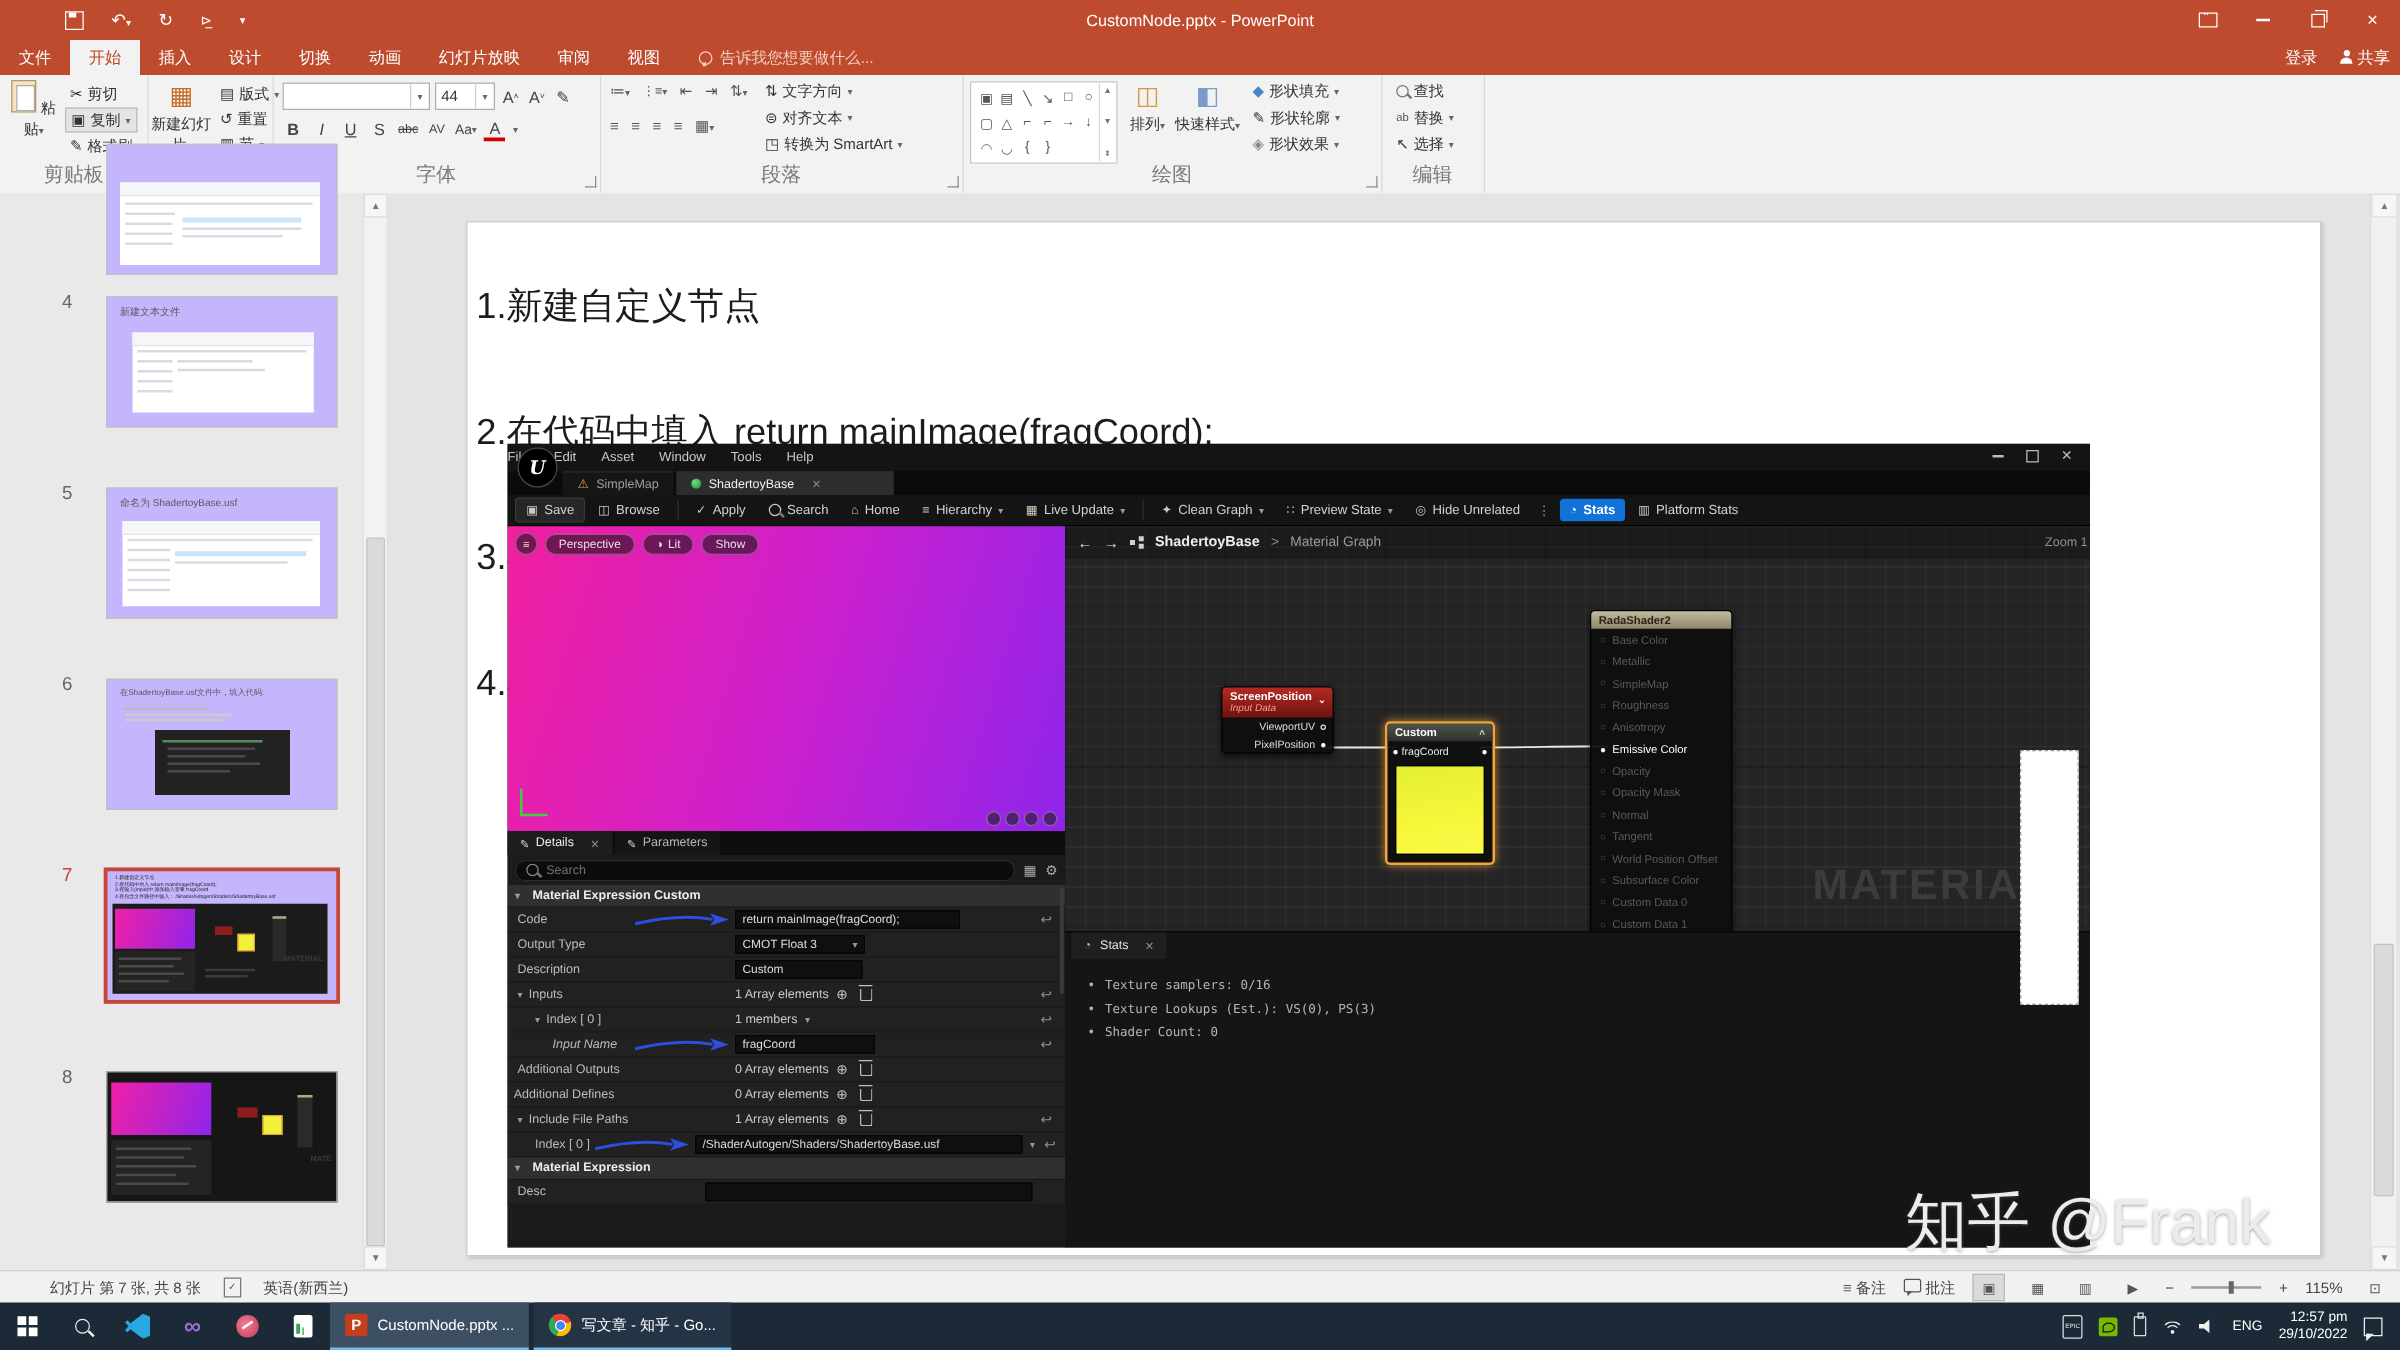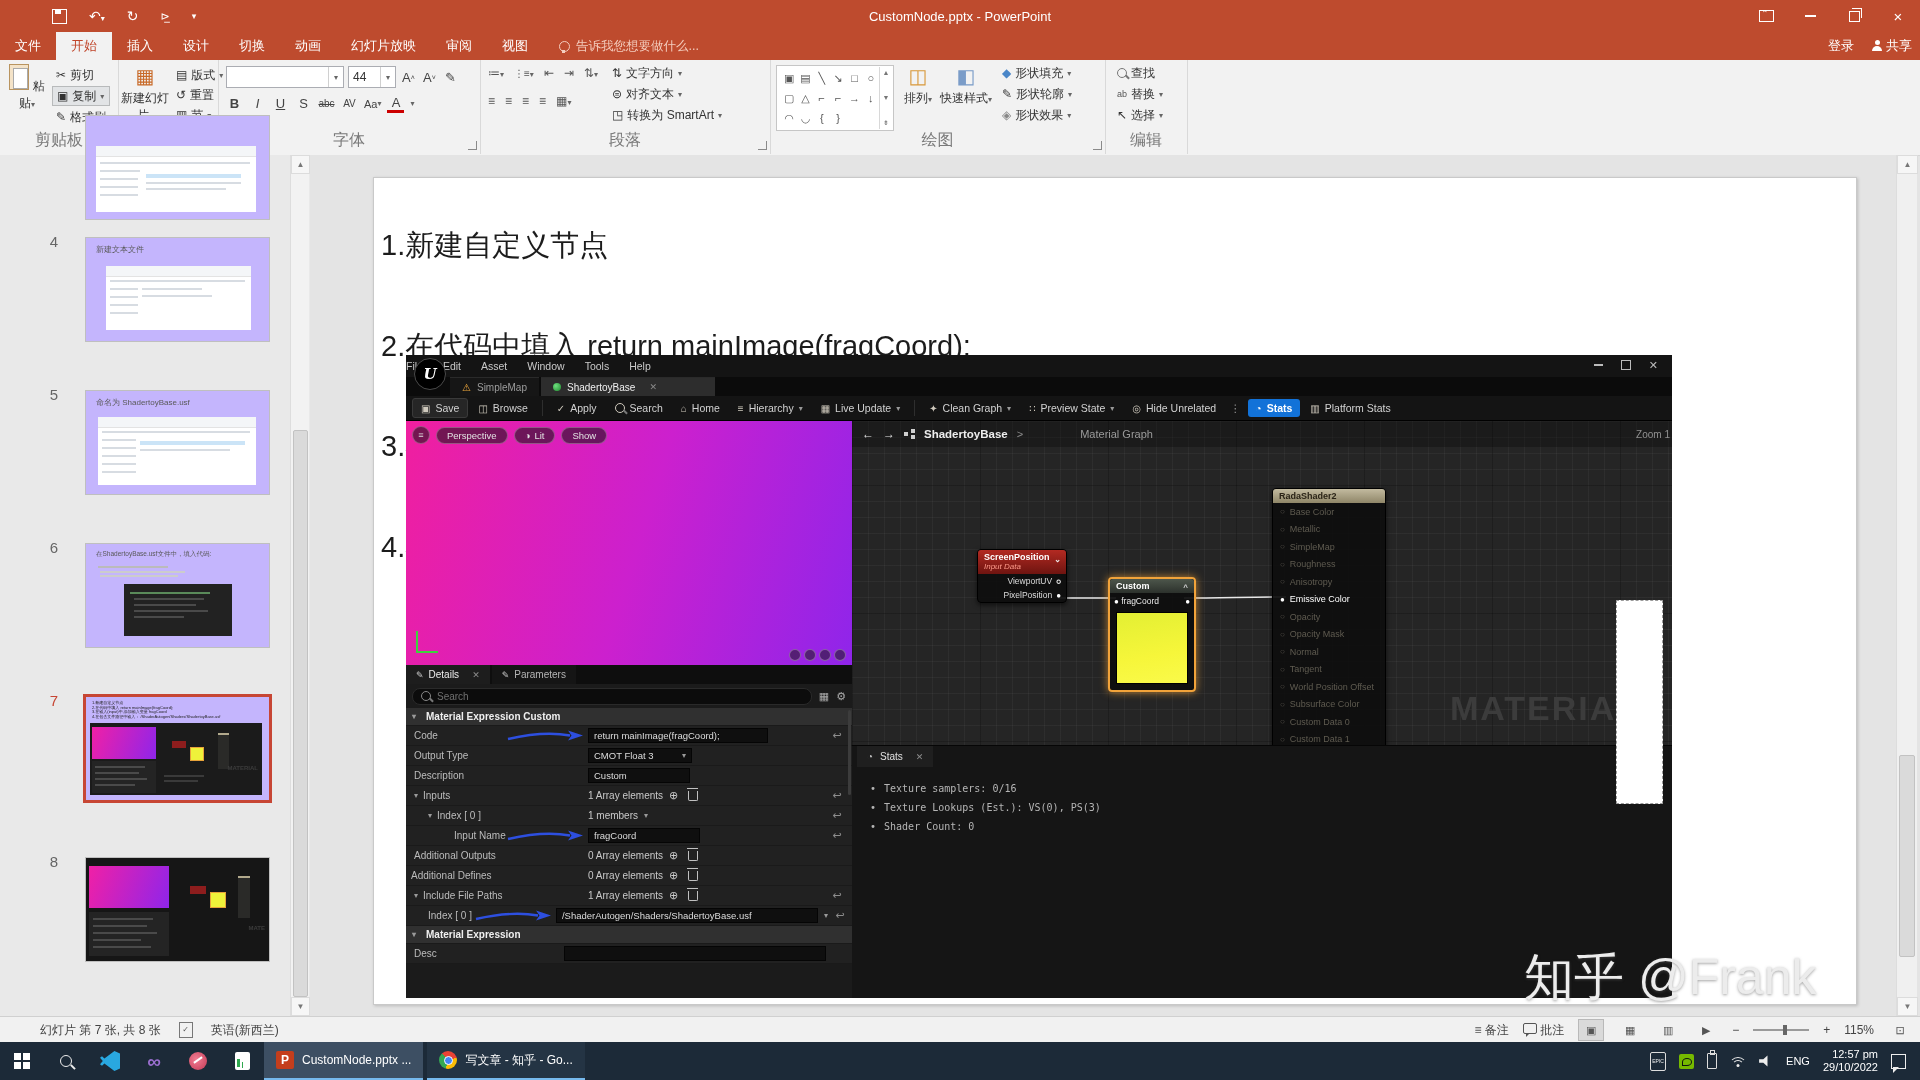--- a/index.html
+++ b/index.html
@@ -151,21 +151,21 @@
       repeating-linear-gradient(90deg,rgba(0,0,0,0.35) 0 1px,transparent 1px 128px),
       repeating-linear-gradient(0deg,rgba(255,255,255,0.04) 0 1px,transparent 1px 16px),
       repeating-linear-gradient(90deg,rgba(255,255,255,0.04) 0 1px,transparent 1px 16px);}
   .gcrumb{position:absolute;left:0;top:0;width:100%;height:26px;background:rgba(10,10,10,0.35);display:flex;align-items:center;gap:9px;padding-left:10px;box-sizing:border-box;}
   .gc-arrow{color:#e0e0e0;font-size:12px;}
   .gc-ico{width:11px;height:10px;position:relative;}
   .gc-ico::before{content:"";position:absolute;left:0;top:3px;width:4px;height:4px;background:#d0d0d0;}
   .gc-ico::after{content:"";position:absolute;right:0;top:0;width:4px;height:4px;background:#d0d0d0;box-shadow:0 6px 0 #d0d0d0;}
   .gc-name{color:#ededed;font-weight:bold;font-size:11.5px;}
   .gc-sep{color:#8d8d8d;font-size:11px;}
-  .gc-path{color:#9b9b9b;font-size:11px;margin-left:48px;}
+  .gc-path{color:#9b9b9b;font-size:11px;}
   .gzoom{position:absolute;right:2px;top:8px;color:#909090;font-size:10px;white-space:nowrap;}
   .gwatermark{position:absolute;left:598px;top:268px;font-size:34px;font-weight:bold;letter-spacing:2px;color:#3c3c3c;}
 
   .node{position:absolute;border-radius:4px;background:rgba(14,14,14,0.93);box-shadow:0 2px 5px rgba(0,0,0,0.6);border:1px solid #000;font-size:8.5px;}
   .nhead{border-radius:3px 3px 0 0;padding:2px 6px;font-weight:bold;color:#fff;display:flex;align-items:center;}
   .sp-head{background:linear-gradient(#b32a22,#6e1410);display:block;padding:2px 6px 3px;}
   .sp-sub{font-weight:normal;font-style:italic;color:#ff9a8a;font-size:8px;}
   .sp-chev{position:absolute;right:5px;top:5px;color:#eee;font-size:8px;}
   .nrow{display:flex;align-items:center;justify-content:flex-end;gap:4px;padding:2px 5px;color:#ddd;}
   .pin{font-size:8px;color:#fff;}
@@ -775,21 +775,21 @@
               <span class="exp">▾</span>
               <span>Index [ 0 ]</span>
             </div>
             <div class="dval">
               <span>1 members</span>
               <span class="chev">▾</span>
             </div>
             <div class="drst">↩</div>
           </div>
           <div class="drow">
-            <div class="dlab" style="padding-left: 48px;">
+            <div class="dlab" style="padding-left: 36px; font-style: italic;">
               <span>Input Name</span>
               <svg class="arrow-svg" width="78" height="12">
                 <path d="M2,9 C28,3 50,3 64,5.5" stroke="#2D4FE0" stroke-width="2.4" fill="none"></path>
                 <polygon points="77,5.5 62,0.5 65.5,5.5 62,10.5" fill="#2D4FE0"></polygon>
               </svg>
             </div>
             <div class="dval">
               <div class="dfield" style="width: 100px;">fragCoord</div>
             </div>
             <div class="drst">↩</div>

